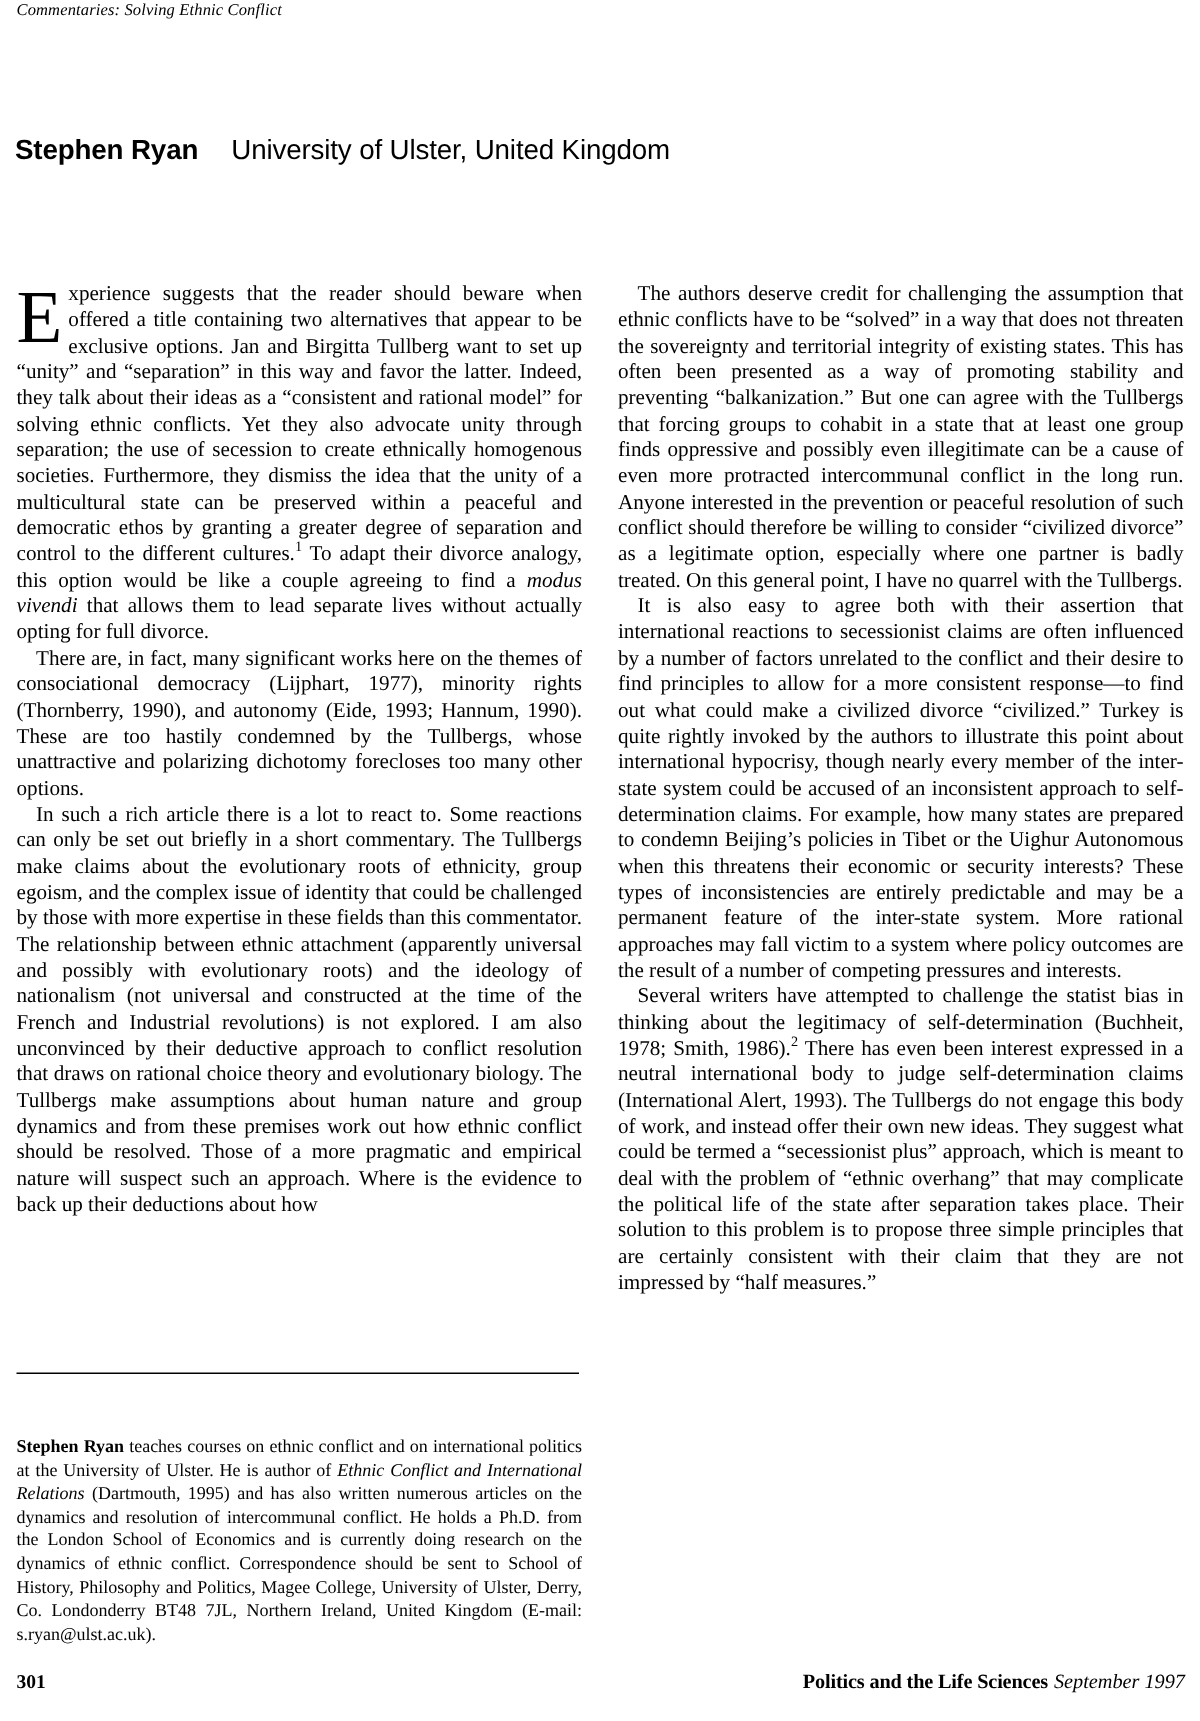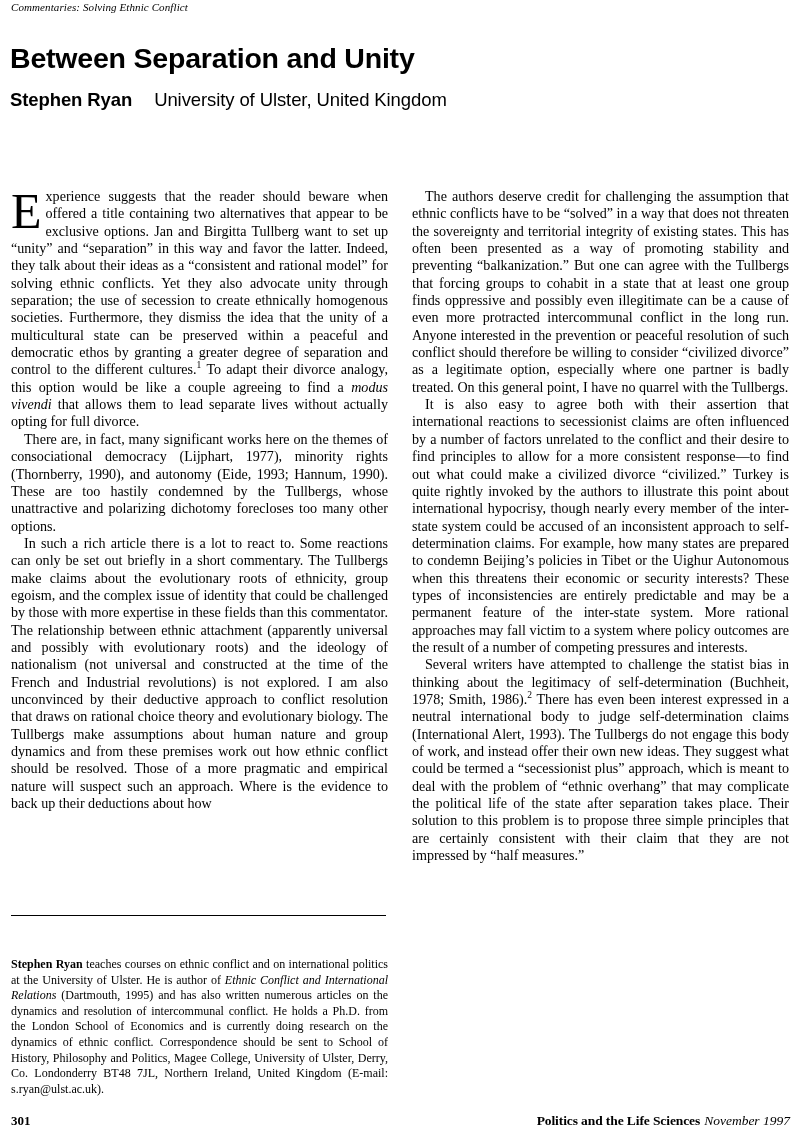--- a/index.html
+++ b/index.html
@@ -160,21 +160,20 @@
     margin-left: 4px;
   }
 </style>
 </head>
 <body>
 
 <div class="page">
 
   <div class="running-head">Commentaries: Solving Ethnic Conflict</div>
 
-  <h1 class="article-title">Between Separation and Unity</h1>
 
   <div class="byline">
     <span class="author">Stephen Ryan</span><span class="affiliation">University of Ulster, United Kingdom</span>
   </div>
 
   <div class="col col-left">
 
     <p class="no-indent">
       <span class="dropcap">E</span><span>xperience suggests that the reader should beware when offered a title containing two alternatives that appear to be exclusive options. Jan and Birgitta Tullberg want to set up “unity” and “separation” in this way and favor the latter. Indeed, they talk about their ideas as a “consistent and rational model” for solving ethnic conflicts. Yet they also advocate unity through separation; the use of secession to create ethnically homogenous societies. Furthermore, they dismiss the idea that the unity of a multicultural state can be preserved within a peaceful and democratic ethos by granting a greater degree of separation and control to the different cultures.</span><sup>1</sup><span> To adapt their divorce analogy, this option would be like a couple agreeing to find a </span><i>modus vivendi</i><span> that allows them to lead separate lives without actually opting for full divorce.</span>
     </p>
@@ -198,16 +197,16 @@
 
   <div class="bio-rule"></div>
 
   <div class="bio">
     <span class="bio-name">Stephen Ryan</span><span> teaches courses on ethnic conflict and on international politics at the University of Ulster. He is author of </span><span class="bio-title">Ethnic Conflict and International Relations</span><span> (Dartmouth, 1995) and has also written numerous articles on the dynamics and resolution of intercommunal conflict. He holds a Ph.D. from the London School of Economics and is currently doing research on the dynamics of ethnic conflict. Correspondence should be sent to School of History, Philosophy and Politics, Magee College, University of Ulster, Derry, Co. Londonderry BT48 7JL, Northern Ireland, United Kingdom (E-mail: s.ryan@ulst.ac.uk).</span>
   </div>
 
   <div class="footer-page-number">301</div>
 
   <div class="footer-journal">
-    <span class="jname">Politics and the Life Sciences</span><span class="jdate">November 1997</span>
+    <span class="jname">Politics and the Life Sciences</span><span class="jdate">September 1997</span>
   </div>
 
 </div>
 
 </body></html>

